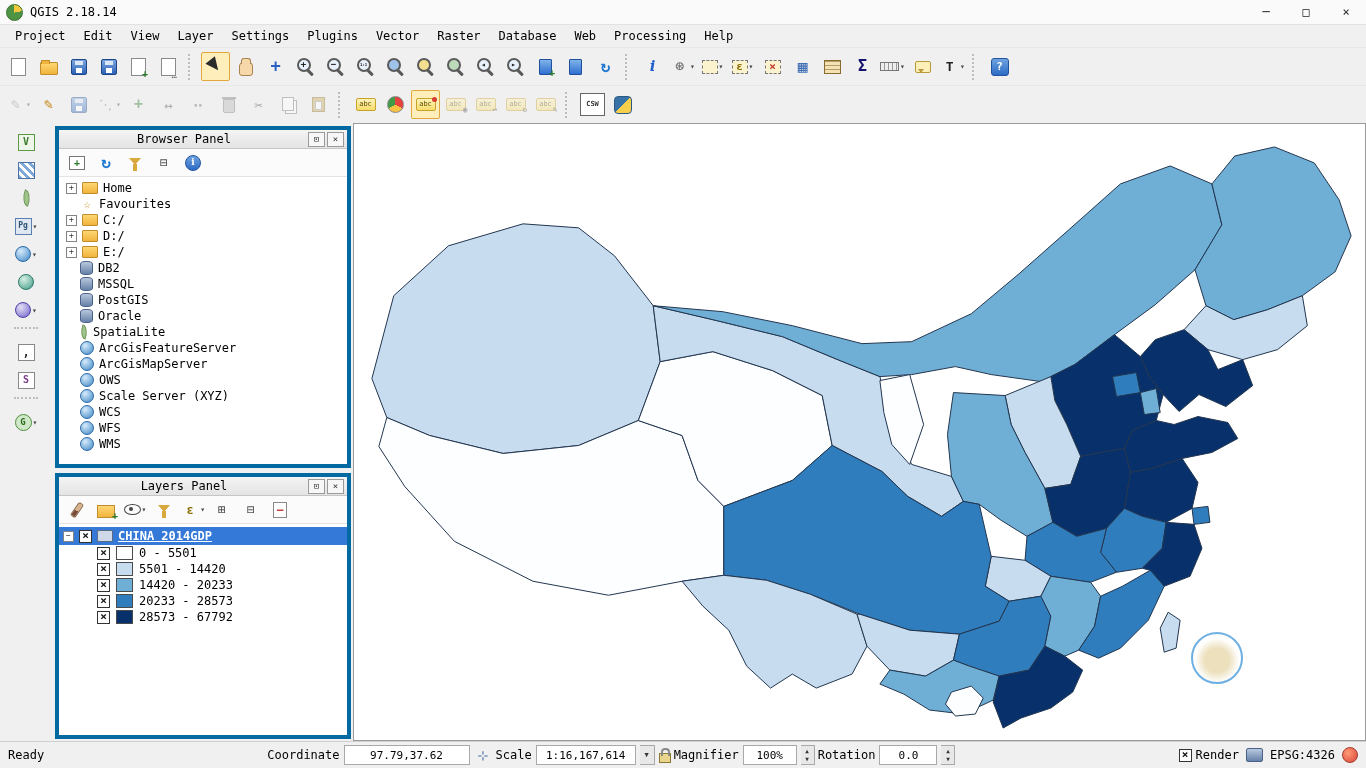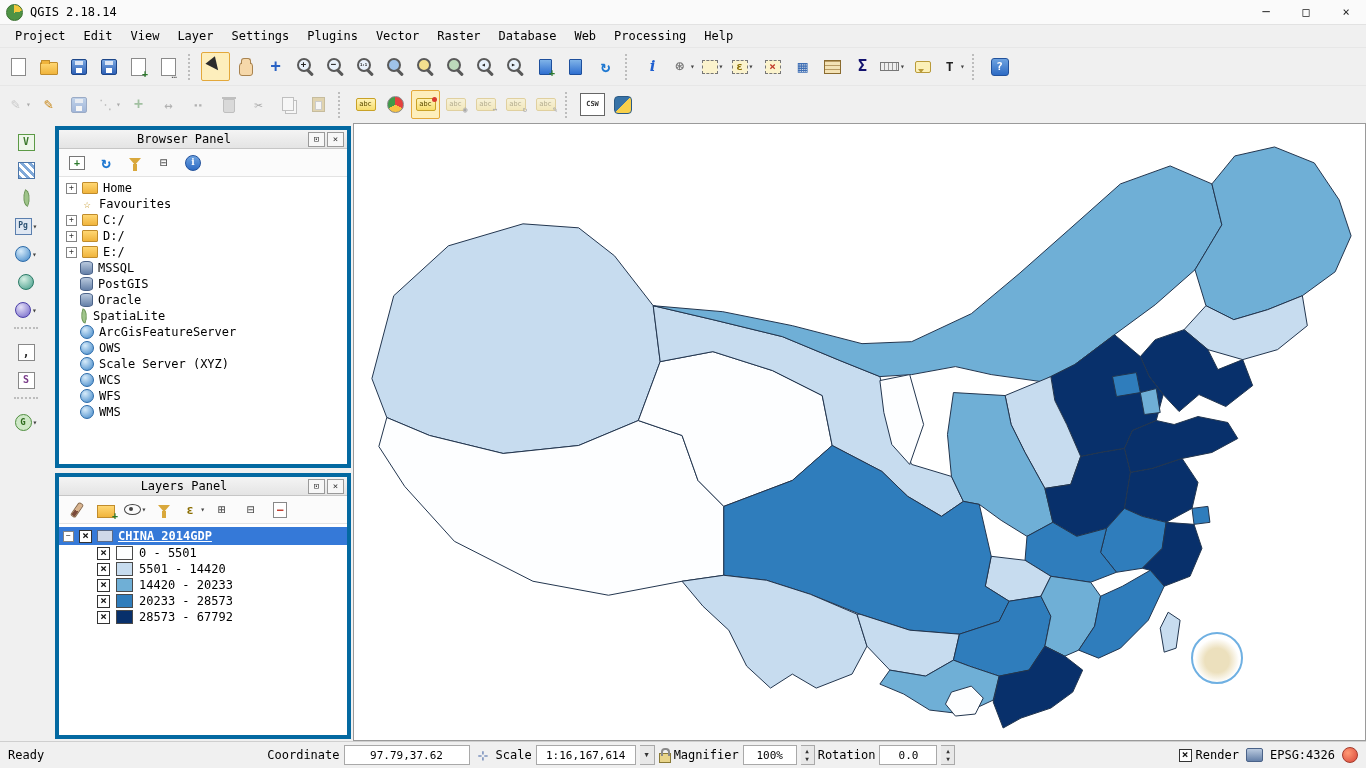--- a/index.html
+++ b/index.html
@@ -486,20 +486,25 @@
               <span class="label">D:/</span>
             </div>
             <div class="tree-row">
               <span class="expander">+</span>
               <span class="ti ti-folder"></span>
               <span class="label">E:/</span>
             </div>
             <div class="tree-row">
               <span class="exp-spacer"></span>
               <span class="ti ti-db"></span>
+              <span class="label">DB2</span>
+            </div>
+            <div class="tree-row">
+              <span class="exp-spacer"></span>
+              <span class="ti ti-db"></span>
               <span class="label">MSSQL</span>
             </div>
             <div class="tree-row">
               <span class="exp-spacer"></span>
               <span class="ti ti-db"></span>
               <span class="label">PostGIS</span>
             </div>
             <div class="tree-row">
               <span class="exp-spacer"></span>
               <span class="ti ti-db"></span>
@@ -507,20 +512,25 @@
             </div>
             <div class="tree-row">
               <span class="exp-spacer"></span>
               <span class="ti ti-feather"></span>
               <span class="label">SpatiaLite</span>
             </div>
             <div class="tree-row">
               <span class="exp-spacer"></span>
               <span class="ti ti-globe"></span>
               <span class="label">ArcGisFeatureServer</span>
+            </div>
+            <div class="tree-row">
+              <span class="exp-spacer"></span>
+              <span class="ti ti-globe"></span>
+              <span class="label">ArcGisMapServer</span>
             </div>
             <div class="tree-row">
               <span class="exp-spacer"></span>
               <span class="ti ti-globe"></span>
               <span class="label">OWS</span>
             </div>
             <div class="tree-row">
               <span class="exp-spacer"></span>
               <span class="ti ti-globe"></span>
               <span class="label">Scale Server (XYZ)</span>

